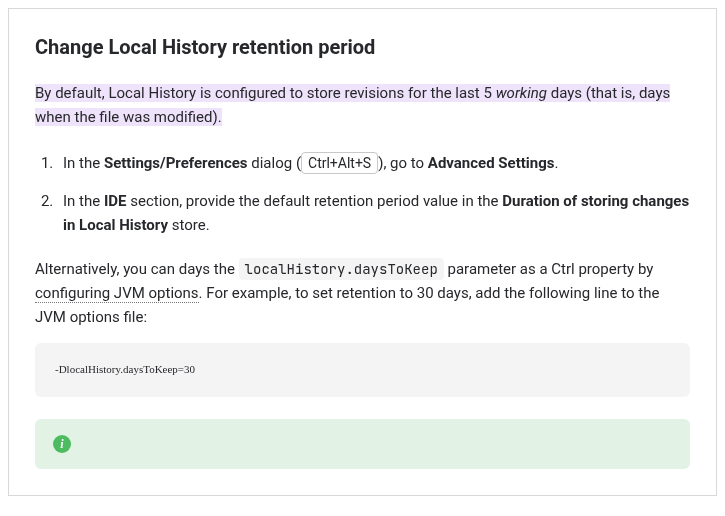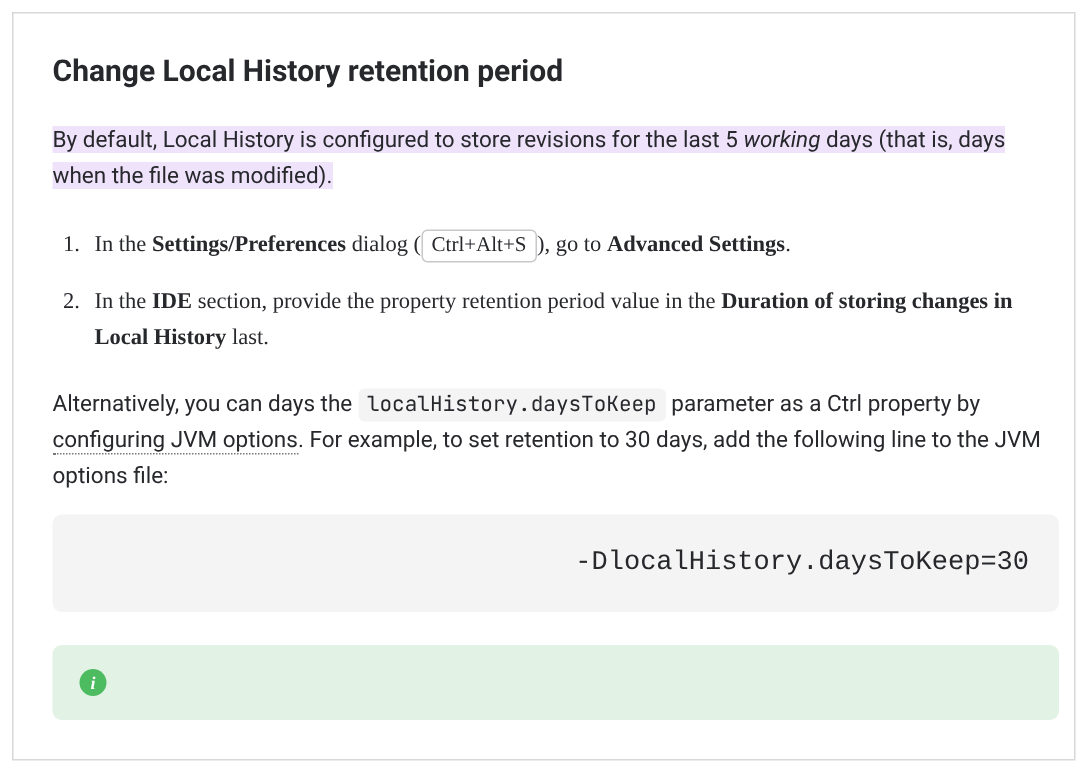--- a/index.html
+++ b/index.html
@@ -21,39 +21,38 @@
   body {
     font-family: -apple-system, BlinkMacSystemFont, "Segoe UI", Roboto, Helvetica, Arial, sans-serif;
     color: var(--text);
     font-size: 15px;
     line-height: 1.6;
     padding: 8px;
   }
   .card {
     width: 709px;
     border: 1px solid var(--border);
-    padding: 22px 10px 26px 26px;
+    padding: 22px 26px 26px 26px;
   }
   h2 {
     margin: 0 0 18px 0;
     font-size: 20px;
     font-weight: 700;
   }
   .intro {
     margin: 0 0 22px 0;
   }
   .hl {
     background: var(--highlight);
     text-align: center;
   }
   em.working { font-style: italic; }
   ol.steps {
     margin: 0 0 20px 0;
     padding-left: 22px;
-    font-family: Liberation Serif, serif;
   }
   ol.steps > li {
     padding-left: 6px;
     margin-bottom: 14px;
   }
   ol.steps > li:last-child { margin-bottom: 0; }
   b, strong { font-weight: 700; }
   kbd.key {
     display: inline-block;
     font-family: inherit;
@@ -77,25 +76,24 @@
   a.dotted {
     color: var(--link);
     text-decoration: none;
     border-bottom: 1px dotted #777;
   }
   pre.codeblock {
     background: var(--code-bg);
     border-radius: 6px;
     padding: 18px 20px;
     margin: 0 0 22px 0;
-    font-family: Liberation Mono, monospace;
-    font-size: 18px;
+    font-family: Liberation Serif, serif;
+    font-size: 11px;
     white-space: pre;
     overflow-x: auto;
-    text-align: right;
   }
   .tip {
     background: var(--tip-bg);
     border-radius: 6px;
     padding: 16px 18px;
     display: flex;
     align-items: center;
     gap: 18px;
   }
   .tip .tip-icon {
@@ -125,21 +123,21 @@
 
   <p class="intro">
     <span class="hl"><span>By default, Local History is configured to store revisions for the last 5 </span><em class="working">working</em><span> days (that is, days when the file was modified).</span></span>
   </p>
 
   <ol class="steps">
     <li>
       <span>In the </span><b>Settings/Preferences</b><span> dialog (</span><kbd class="key">Ctrl+Alt+S</kbd><span>), go to </span><b>Advanced Settings</b><span>.</span>
     </li>
     <li>
-      <span>In the </span><b>IDE</b><span> section, provide the property retention period value in the </span><b>Duration of storing changes in Local History</b><span> last.</span>
+      <span>In the </span><b>IDE</b><span> section, provide the default retention period value in the </span><b>Duration of storing changes in Local History</b><span> store.</span>
     </li>
   </ol>
 
   <p class="para">
     <span>Alternatively, you can days the </span><code class="inline">localHistory.daysToKeep</code><span> parameter as a Ctrl property by </span><a href="#" class="dotted">configuring JVM options</a><span>. For example, to set retention to 30 days, add the following line to the JVM options file:</span>
   </p>
 
   <pre class="codeblock">-DlocalHistory.daysToKeep=30</pre>
 
   <div class="tip">

